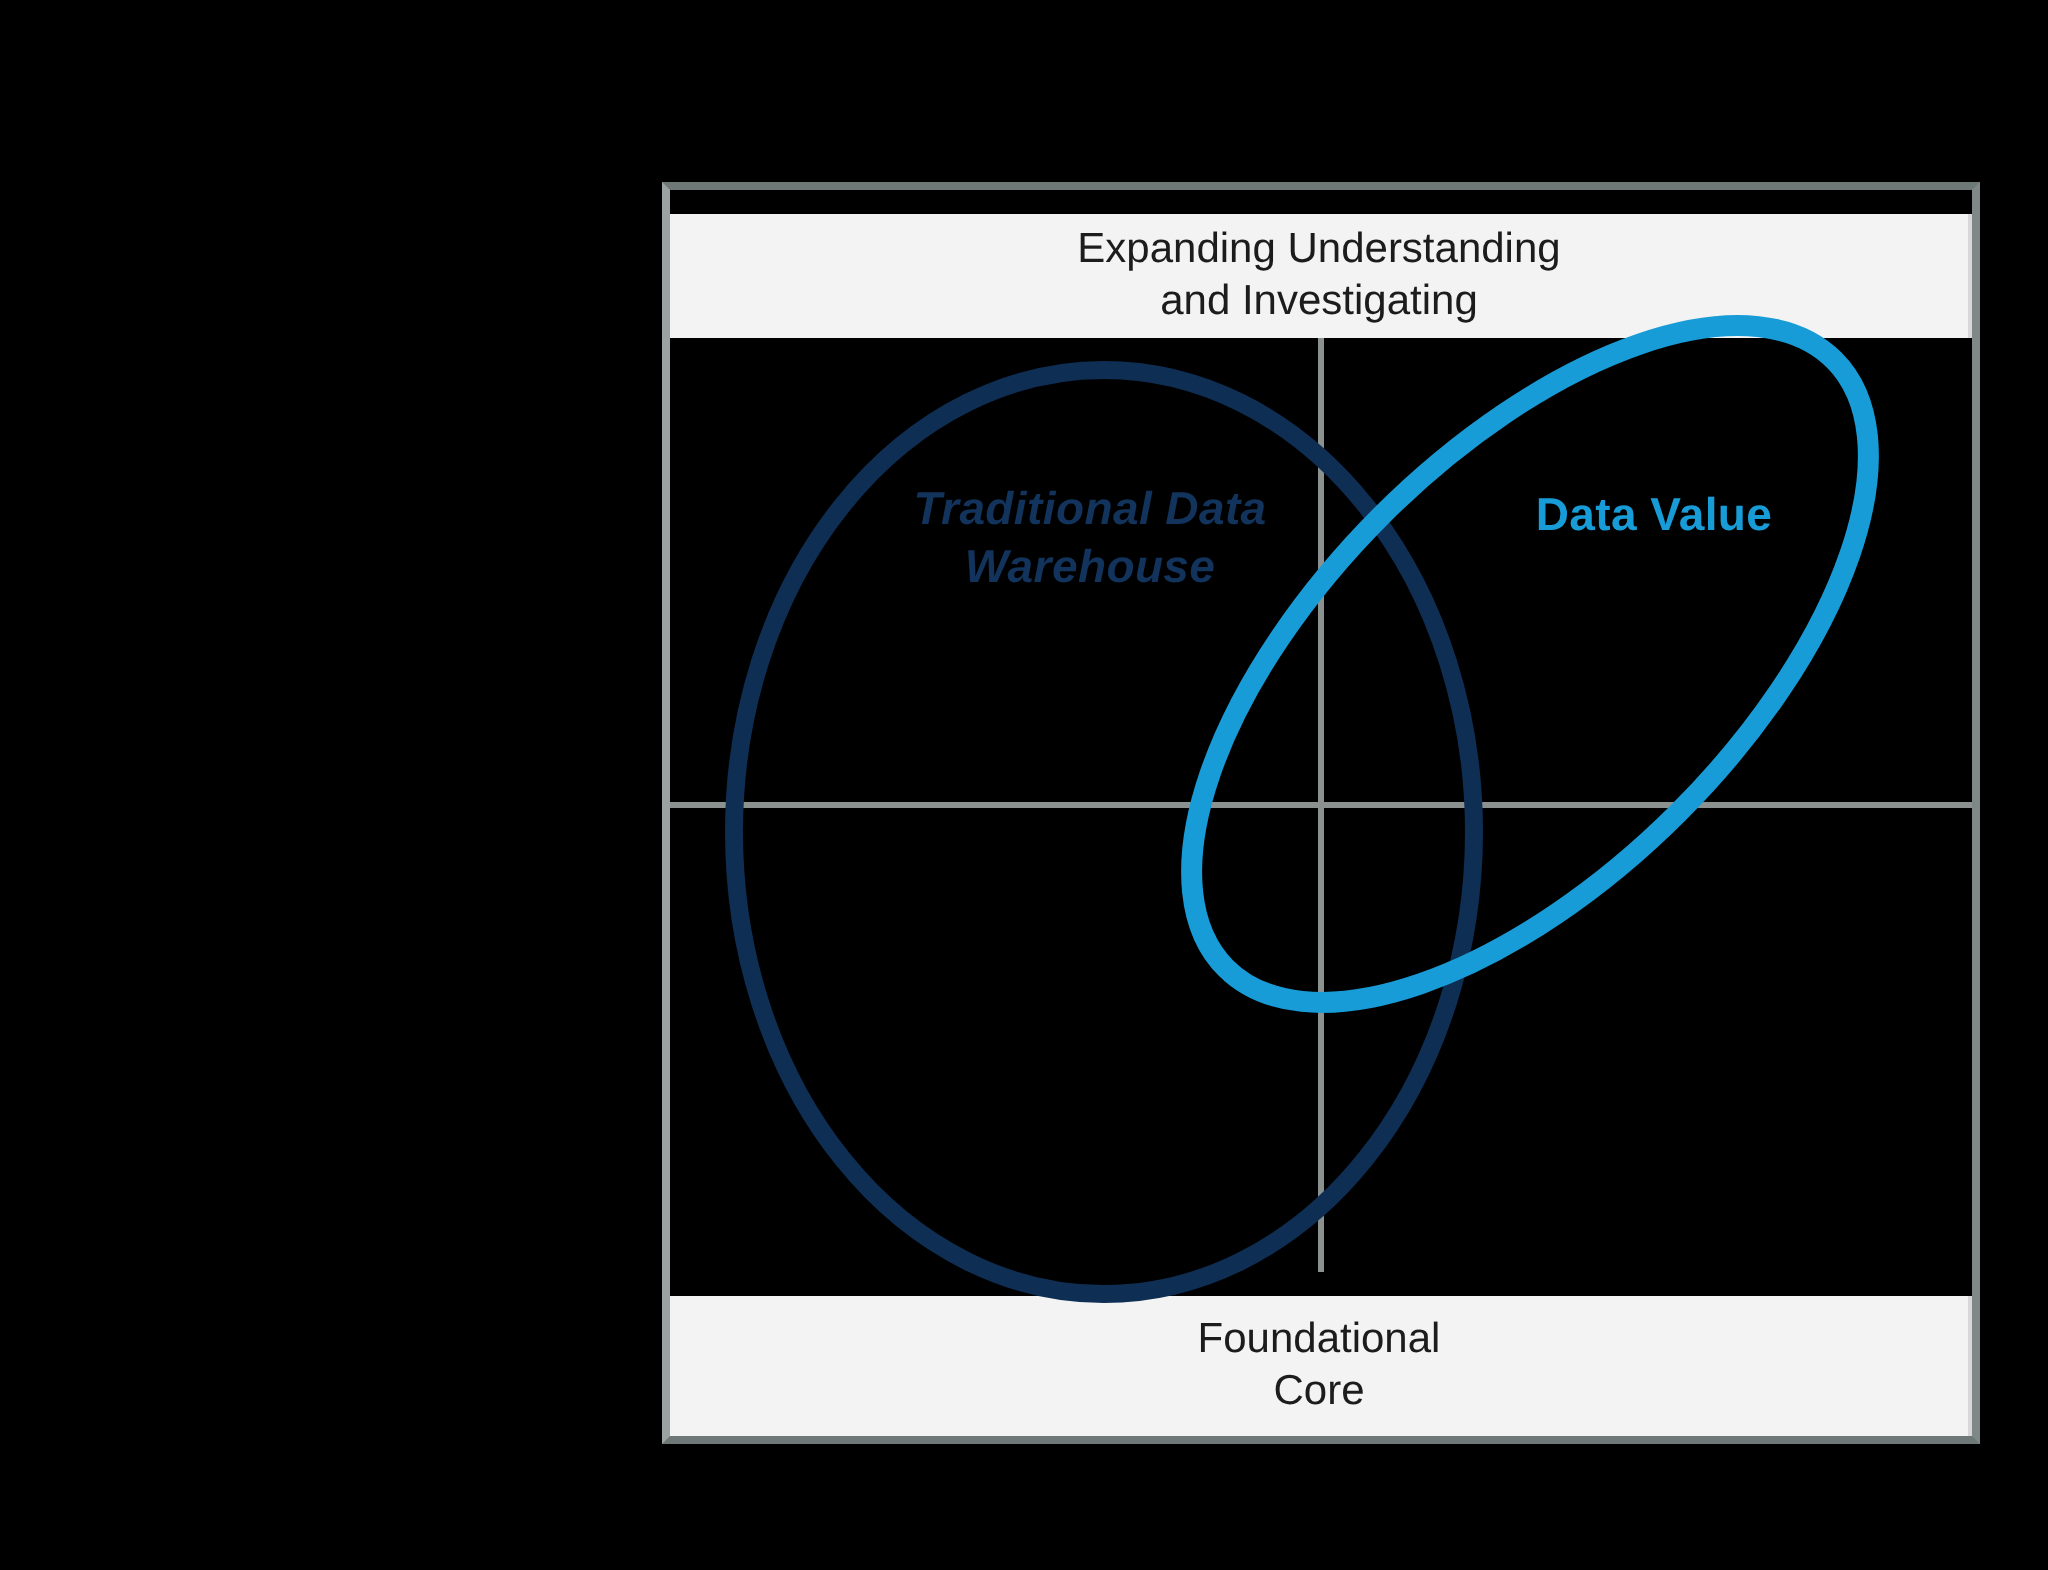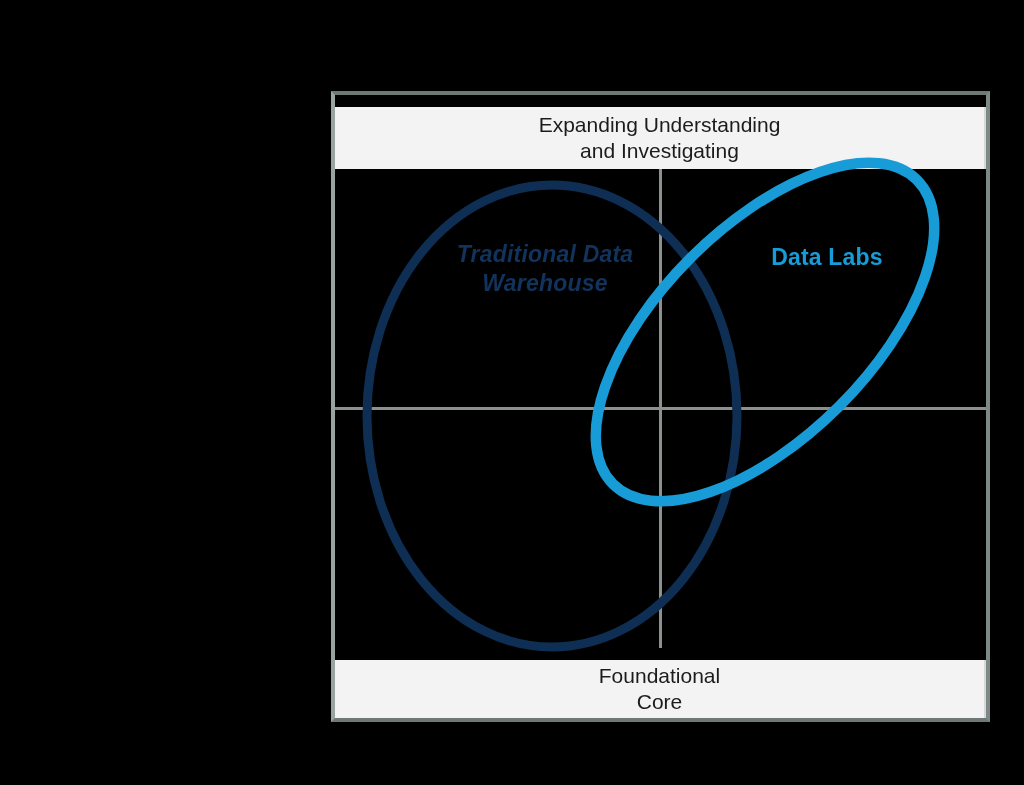--- a/index.html
+++ b/index.html
@@ -30,21 +30,21 @@
     background: transparent;
   }
   .strip {
     background: #F3F3F3;
     display: flex;
     align-items: center;
     flex: 0 0 auto;
     margin-top: 12px;
   }
   .strip.top { height: 62px; }
-  .strip.bottom { height: 58px; }
+  .strip.bottom { height: 70px; }
   .cell {
     flex: 1 1 0;
     text-align: center;
     font-size: 21px;
     line-height: 26px;
     color: #1C1C1C;
     white-space: pre-line;
   }
   .strip-div {
     width: 2px;
@@ -133,15 +133,15 @@
   </div>
 
   <svg class="overlay" viewBox="0 0 1024 785" xmlns="http://www.w3.org/2000/svg">
     <ellipse cx="552" cy="416" rx="185" ry="231" fill="none" stroke-width="9" stroke="#0E2E54"></ellipse>
     <ellipse cx="765" cy="332" rx="215" ry="105" transform="rotate(-45 765 332)" fill="none" stroke-width="10.5" stroke="#189CD8"></ellipse>
   </svg>
 
   <div class="elabel tdw">Traditional Data
 Warehouse</div>
 
-  <div class="elabel dlabs">Data Labs</div>
+  <div class="elabel dlabs">Data Value</div>
 
 </div>
 
 </body></html>

